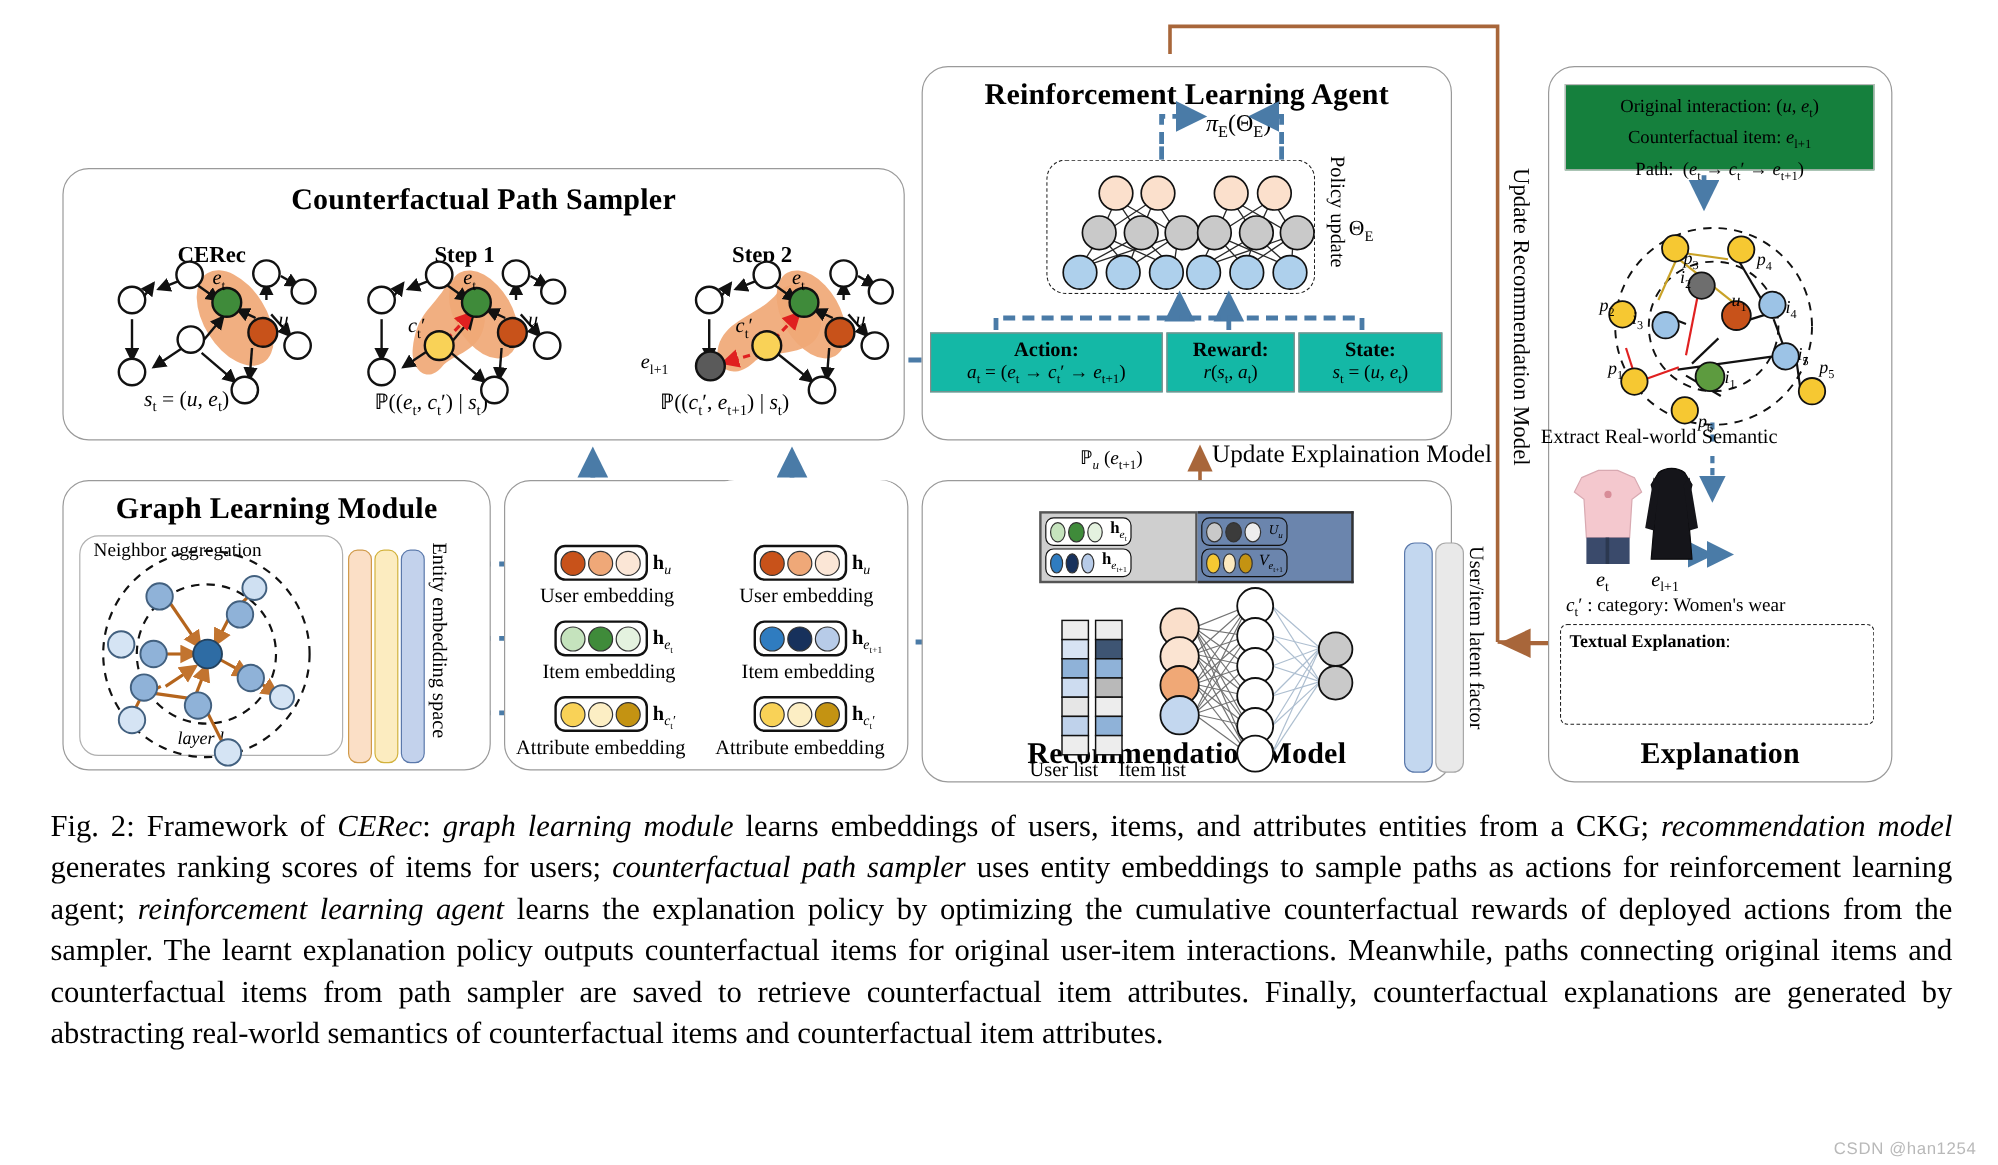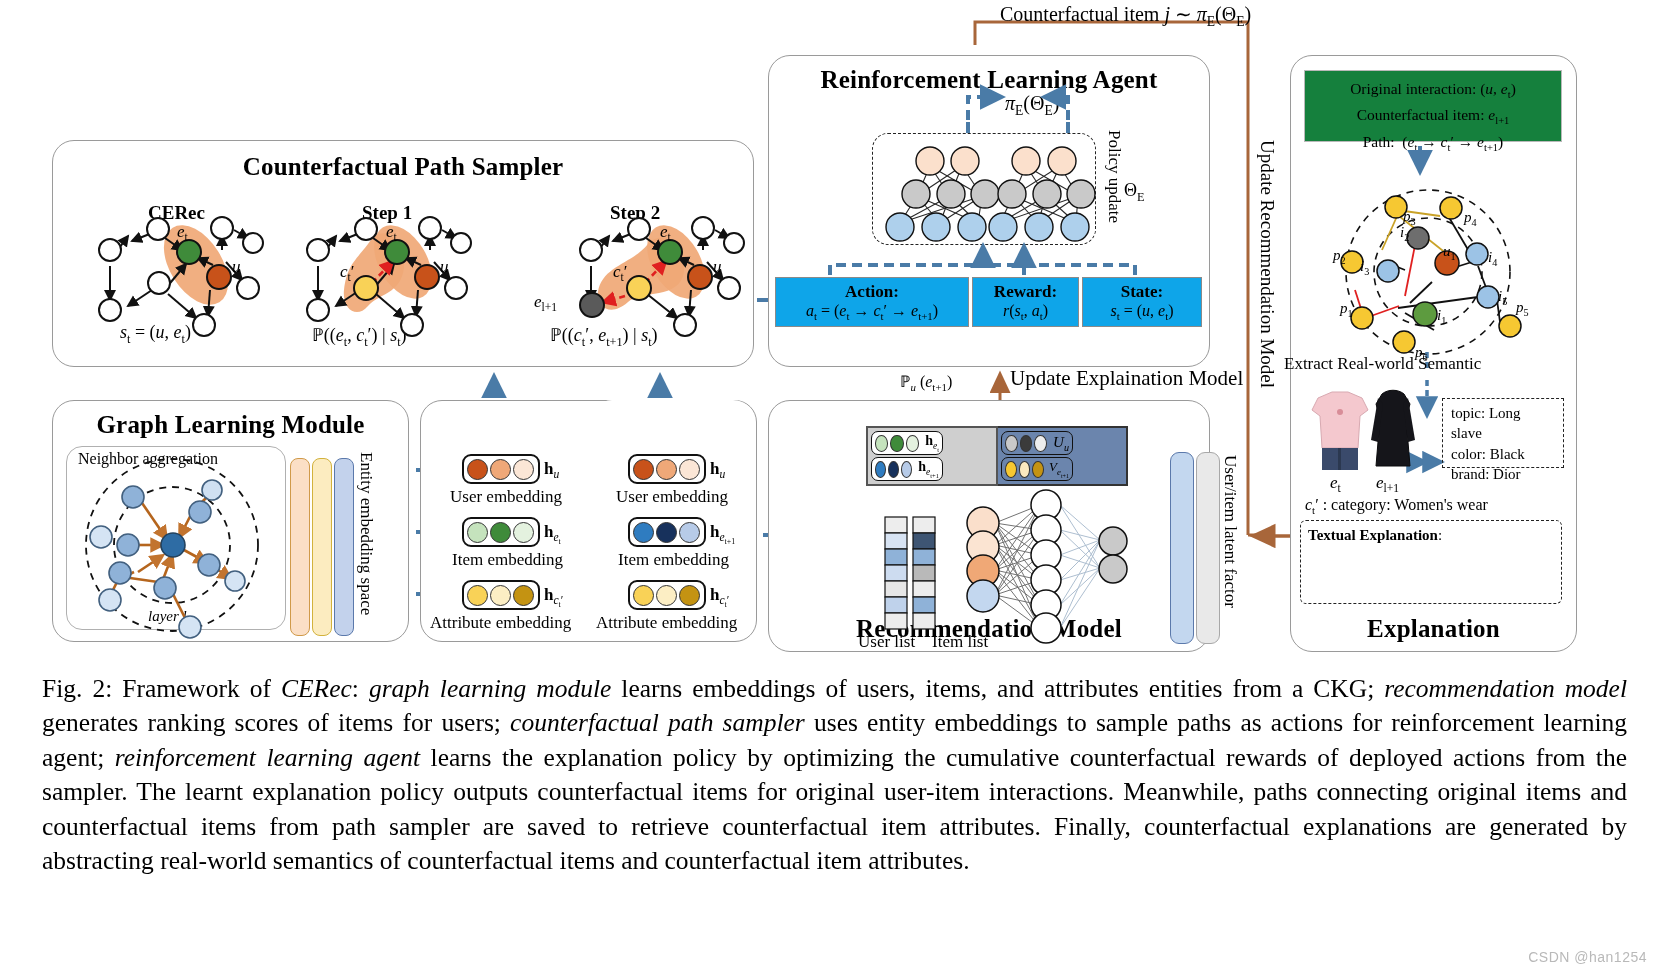--- a/index.html
+++ b/index.html
@@ -17,21 +17,21 @@
   .mathi{font-style:italic;font-family:"Liberation Serif",serif;}
   sub{font-size:.68em;}
   .emb{position:absolute;border:2px solid #111;border-radius:9px;background:#fff;
        display:flex;align-items:center;gap:2px;padding:2px 3px;box-sizing:border-box;}
   .dot{border-radius:50%;border:1.4px solid #333;box-sizing:border-box;}
   .cap{position:absolute;left:42px;top:672px;width:1585px;
        font-family:"Liberation Serif",serif;font-size:25.5px;line-height:1.35;text-align:justify;}
   .cap i{}
   .wm{position:absolute;right:18px;bottom:6px;color:#b9b9b9;font-size:14px;
       font-family:"Liberation Sans",sans-serif;letter-spacing:.5px;}
-  .grey-box{position:absolute;background:#0ea5e9;border:1.5px solid #8a8a8a;
+  .grey-box{position:absolute;background:#14b8a6;border:1.5px solid #8a8a8a;
             display:flex;flex-direction:column;align-items:center;justify-content:center;}
   .grey-box .l1{font-weight:bold;font-size:17px;}
   .grey-box .l2{font-size:16px;}
   .dashbox{position:absolute;border:1.6px dashed #222;border-radius:16px;}
   svg{position:absolute;left:0;top:0;overflow:visible;}
   .infobox{position:absolute;background:#15803d;border:1px solid #b9b9b9;
            padding:6px 0;box-sizing:border-box;font-size:15.5px;line-height:1.55;text-align:center;}
   .attrbox{position:absolute;border:1.6px dashed #222;padding:4px 8px;box-sizing:border-box;
            font-size:15px;line-height:1.35;}
   .texbox{position:absolute;border:1.6px dashed #222;border-radius:6px;padding:5px 7px;
@@ -387,23 +387,20 @@
       <span class="mathi">r</span>(<span class="mathi">s</span><sub>t</sub>, <span class="mathi">a</span><sub>t</sub>)
     </div>
   </div>
   <div class="grey-box" style="left:1082px;top:277px;width:118px;height:48px;">
     <div class="l1">State:</div>
     <div class="l2">
       <span class="mathi">s</span><sub>t</sub> = (<span class="mathi">u</span>, <span class="mathi">e</span><sub>t</sub>)
     </div>
   </div>
 
-  <div class="lbl" style="left:1000px;top:2px;font-size:20px;">
-    Counterfactual item <span class="mathi">j</span> ∼ <span class="mathi">π</span><sub>E</sub>(Θ<sub>E</sub>)
-  </div>
 
   <div class="panel" style="left:768px;top:400px;width:440px;height:250px;">
     <div class="ptitle" style="bottom:8px;top:auto;">Recommendation Model</div>
   </div>
 
   <div class="lbl" style="left:900px;top:370px;font-size:16px;">
     ℙ<sub><span class="mathi">u</span></sub> (<span class="mathi">e</span><sub>t+1</sub>)
   </div>
   <div class="lbl" style="left:1010px;top:366px;font-size:21px;">Update Explaination Model</div>
 
@@ -420,21 +417,21 @@
         <span class="dot" style="width:17px;height:17px;background:#17315c;"></span>
         <span class="dot" style="width:17px;height:17px;background:#b7cbe8;"></span>
         <span style="font-size:14px;margin-left:4px;"><b>h</b><sub><span class="mathi">e</span><sub>t+1</sub></sub></span>
       </div>
     </div>
     <div style="flex:1;background:#6b85ad;border:2px solid #333;border-left:none;display:flex;flex-direction:column;justify-content:center;gap:2px;padding:2px 3px;box-sizing:border-box;">
       <div class="emb" style="position:relative;left:0;top:0;width:72px;height:24px;border-width:1.6px;border-radius:7px;background:#6b85ad;">
         <span class="dot" style="width:17px;height:17px;background:#c9c9c9;"></span>
         <span class="dot" style="width:17px;height:17px;background:#3b3b3b;"></span>
         <span class="dot" style="width:17px;height:17px;background:#ededed;"></span>
-        <span style="font-size:15px;margin-left:4px;"><span class="mathi">U</span><sub><span class="mathi">u</span></sub></span>
+        <span style="font-size:11px;margin-left:4px;"><span class="mathi">U</span><sub><span class="mathi">u</span></sub></span>
       </div>
       <div class="emb" style="position:relative;left:0;top:0;width:72px;height:24px;border-width:1.6px;border-radius:7px;background:#6b85ad;">
         <span class="dot" style="width:17px;height:17px;background:#f6c832;"></span>
         <span class="dot" style="width:17px;height:17px;background:#fbe9bf;"></span>
         <span class="dot" style="width:17px;height:17px;background:#c49312;"></span>
         <span style="font-size:13px;margin-left:3px;"><span class="mathi">V</span><sub><span class="mathi">e</span><sub>t+1</sub></sub></span>
       </div>
     </div>
   </div>
 
@@ -600,25 +597,20 @@
       <path d="M1382,394 C1388,389 1398,389 1404,394 L1410,404 L1406,418 L1410,466 L1376,466 L1380,418 L1376,404 Z" fill="#15151a" stroke="#0a0a0c" stroke-width="1"></path>
       <path d="M1378,398 L1371,440 L1378,442 L1383,404 Z" fill="#15151a"></path>
       <path d="M1408,398 L1415,440 L1408,442 L1403,404 Z" fill="#15151a"></path>
     </g>
     <path d="M1418,462 L1438,462" stroke="#4a7ba7" stroke-width="3.5" fill="none" marker-end="url(#mBlue)"></path>
   </svg>
 
   <div class="lbl" style="left:1330px;top:473px;font-size:17px;"><span class="mathi">e</span><sub>t</sub></div>
   <div class="lbl" style="left:1376px;top:473px;font-size:17px;"><span class="mathi">e</span><sub>l+1</sub></div>
 
-  <div class="attrbox" style="left:1442px;top:398px;width:122px;height:70px;">
-    <div>topic: Long slave</div>
-    <div>color: Black</div>
-    <div>brand: Dior</div>
-  </div>
 
   <div class="lbl" style="left:1305px;top:496px;font-size:16px;">
     <span class="mathi">c</span><sub>t</sub>′ : category: Women's wear
   </div>
 
   <div class="texbox" style="left:1300px;top:520px;width:262px;height:84px;">
     <div><b>Textual Explanation</b>:</div>
   </div>
 
 </div>

